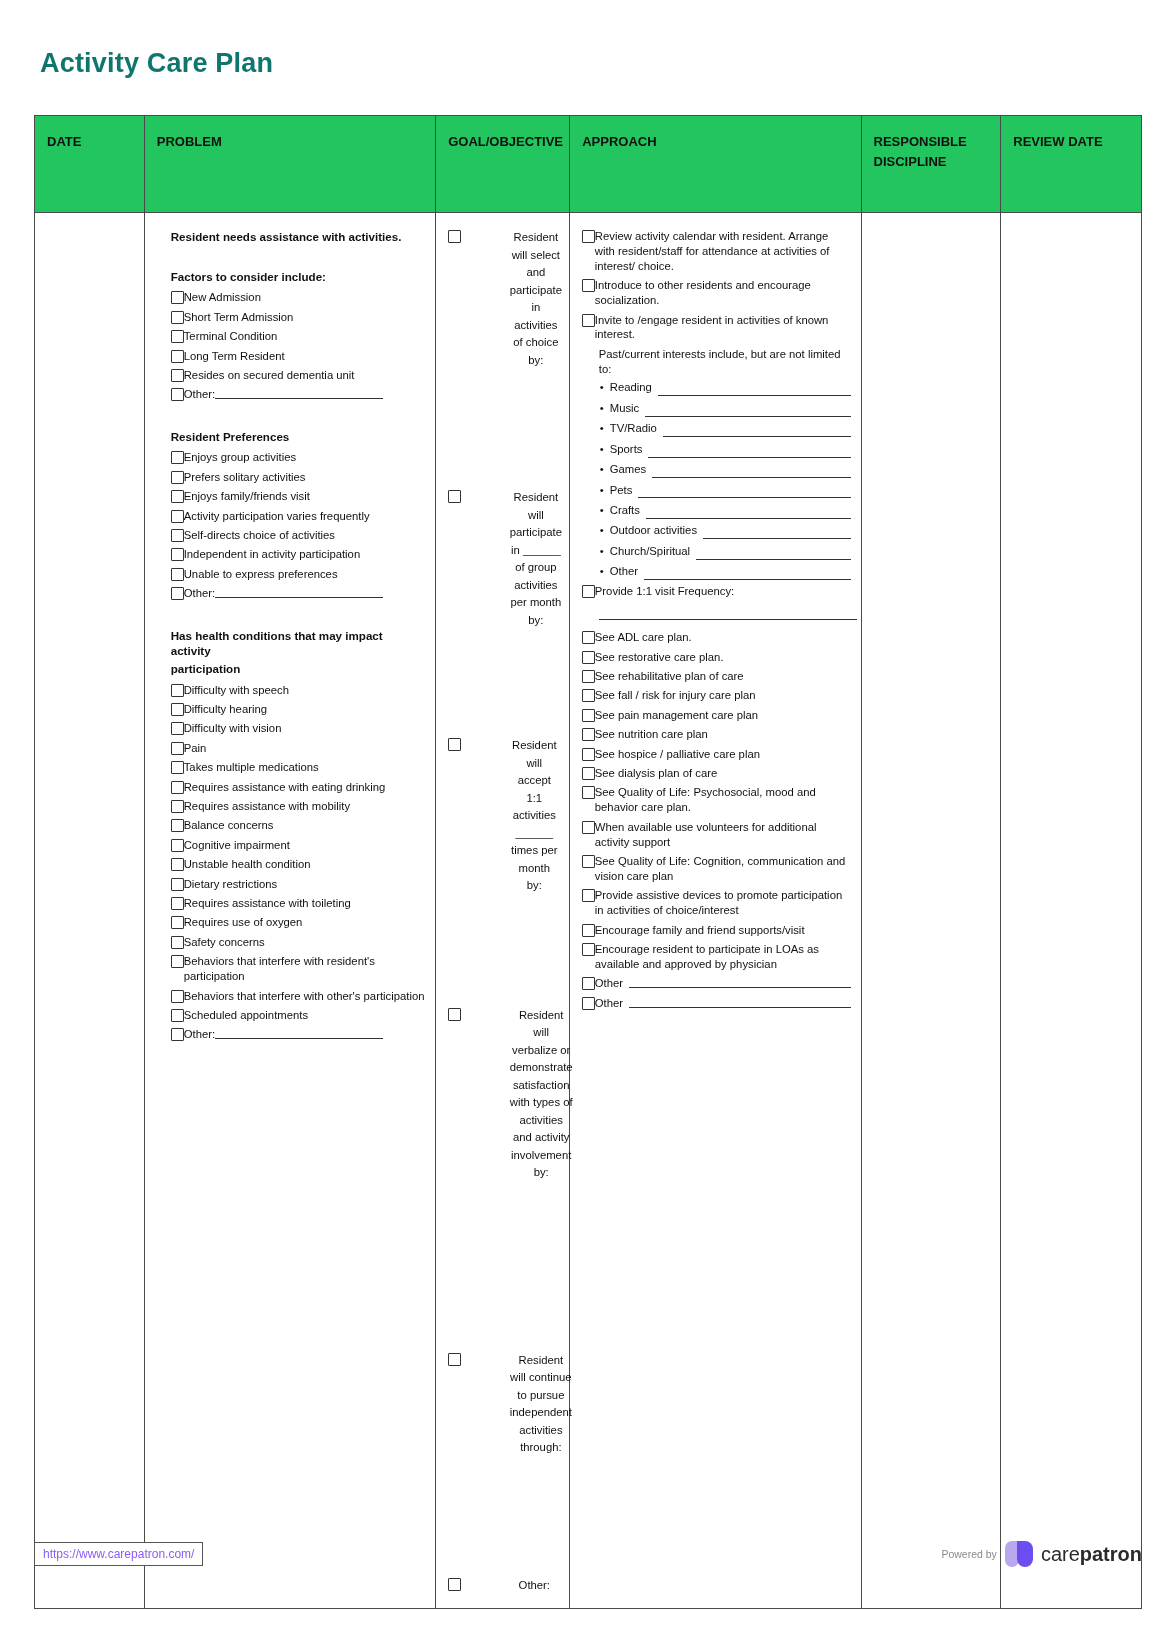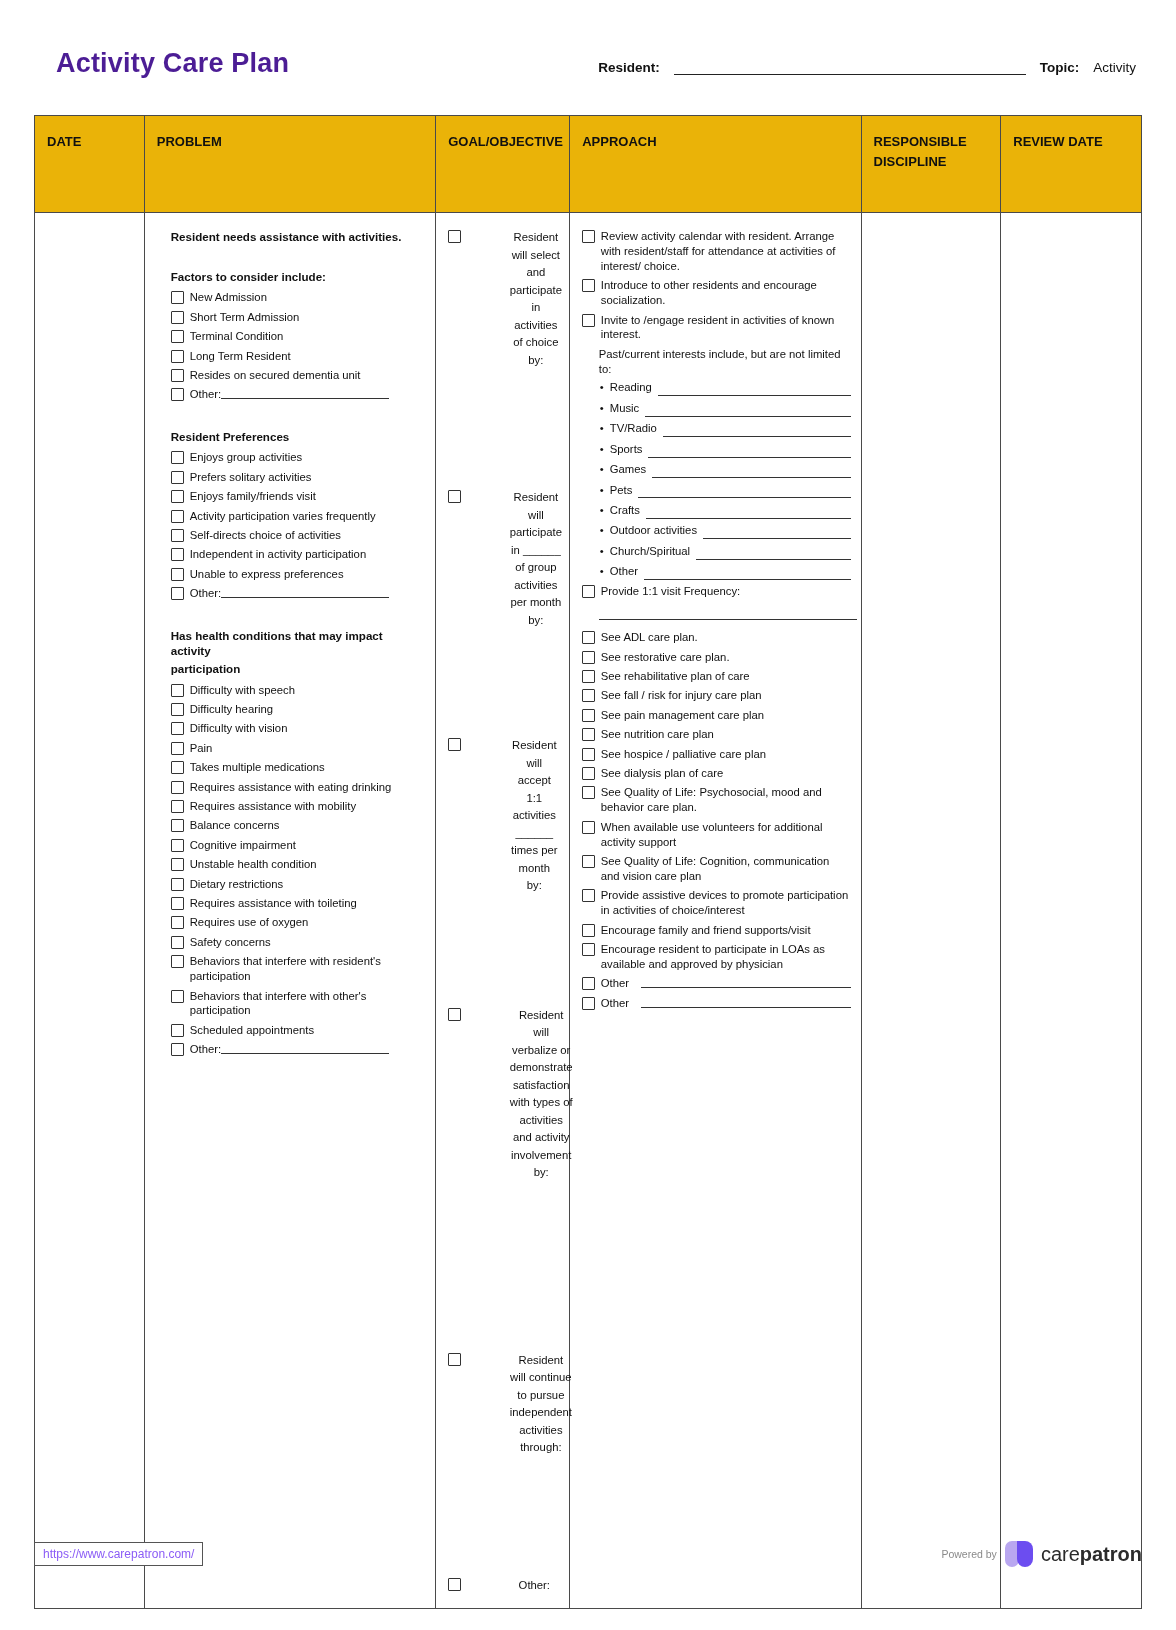--- a/index.html
+++ b/index.html
@@ -26,23 +26,22 @@
   
   .header {
     display: flex;
     align-items: flex-end;
     justify-content: space-between;
     padding: 48px 6px 0 6px;
   }
   .doc-title {
     font-size: 27px;
     font-weight: bold;
-    color: #4c1d95;
+    color: #0f766e;
     letter-spacing: 0.2px;
-    margin-left: 16px;
   }
   .header-right {
     display: flex;
     align-items: flex-end;
     gap: 14px;
     padding-bottom: 4px;
     font-size: 13.5px;
   }
   .resident-label {
     font-weight: bold;
@@ -58,21 +57,21 @@
 
   
   .table {
     margin-top: 36px;
     border: 1.2px solid #4a4a4a;
     width: 1108px;
     box-sizing: border-box;
   }
   .thead {
     display: flex;
-    background: #eab308;
+    background: #22c55e;
     border-bottom: 1.2px solid #4a4a4a;
     min-height: 96px;
   }
   .thead .cell {
     border-right: 1.2px solid #4a4a4a;
     padding: 16px 10px 0 12px;
     font-size: 13px;
     font-weight: bold;
     box-sizing: border-box;
     line-height: 1.55;
@@ -101,21 +100,20 @@
     margin: 0 0 6px 14px;
     line-height: 1.35;
   }
   .sec-head.tight { margin-bottom: 2px; }
   .spacer-18 { height: 18px; }
   .spacer-22 { height: 22px; }
 
   .item {
     display: flex;
     align-items: flex-start;
-    gap: 6px;
     margin: 0 0 4.5px 0;
     font-size: 11.3px;
     line-height: 1.32;
   }
   .box {
     flex: 0 0 auto;
     width: 11px;
     height: 11px;
     border: 1.2px solid #333;
     background: #fff;
@@ -240,26 +238,20 @@
   .brand-name { font-size: 20px; color: #2b2b2b; }
   .brand-name b { font-weight: bold; margin-top: 21px; }
 </style>
 </head>
 <body>
 
 <div class="page">
 
   <div class="header">
     <div class="doc-title">Activity Care Plan</div>
-    <div class="header-right">
-      <span class="resident-label">Resident:</span>
-      <span class="resident-line"></span>
-      <span class="topic-label">Topic:</span>
-      <span class="topic-value">Activity</span>
-    </div>
   </div>
 
   <div class="table">
 
     <div class="thead">
       <div class="cell c-date">DATE</div>
       <div class="cell c-problem">PROBLEM</div>
       <div class="cell c-goal">GOAL/OBJECTIVE</div>
       <div class="cell c-approach">APPROACH</div>
       <div class="cell c-resp">

